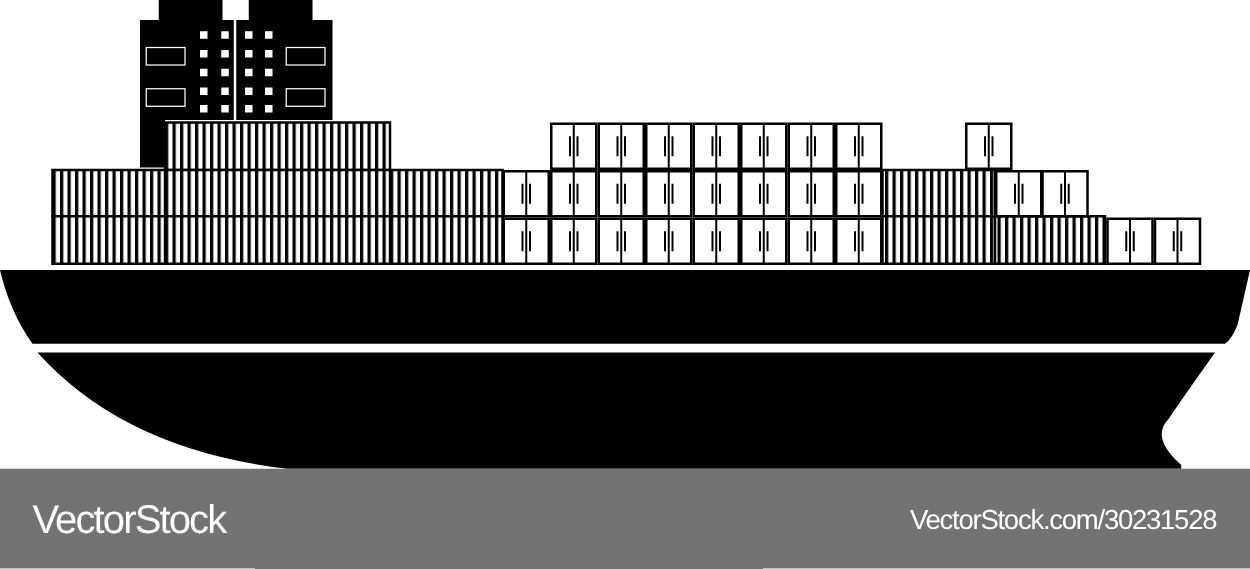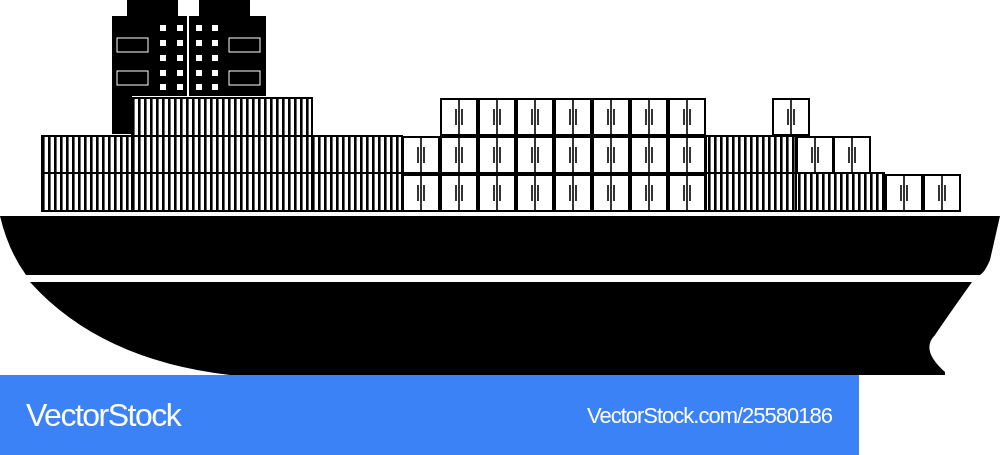--- a/index.html
+++ b/index.html
@@ -1,18 +1,18 @@
 <!DOCTYPE html>
 <html><head>
 <meta charset="utf-8">
 <style>
   html, body { margin: 0; padding: 0; background: #ffffff; }
   #stage { position: relative; width: 1000px; height: 455px; overflow: hidden; background: #ffffff; }
   #art { position: absolute; left: 0; top: 0; }
-  #footer { position: absolute; left: 0; top: 375px; width: 859px; height: 80px; background: #3b82f6; }
+  #footer { position: absolute; left: 0; top: 375px; width: 1000px; height: 80px; background: #737373; }
   #brand { position: absolute; left: 26px; top: 18px; color: #ffffff;
            font-family: "Liberation Sans", sans-serif; font-size: 32px; letter-spacing: -1.5px; line-height: 44px; }
   #stock-id { position: absolute; right: 27px; top: 26px; color: #ffffff;
               font-family: "Liberation Sans", sans-serif; font-size: 22px; letter-spacing: -1px; line-height: 30px; }
 </style>
 </head>
 <body>
 
 <div id="stage">
 
@@ -113,15 +113,15 @@
     </g>
 
     <g>
       <path d="M0,216 L1000,216 L990,260 Q985,272 980,275 L26,275 Q8,250 0,216 Z" fill="#000"></path>
       <path d="M30,282 L972,282 Q945,320 935,335 Q920,350 945,372 L945,375 L230,375 Q100,360 30,282 Z" fill="#000"></path>
     </g>
   </svg>
 
   <div id="footer">
     <span id="brand">VectorStock</span>
-    <span id="stock-id">VectorStock.com/25580186</span>
+    <span id="stock-id">VectorStock.com/30231528</span>
   </div>
 </div>
 
 </body></html>

